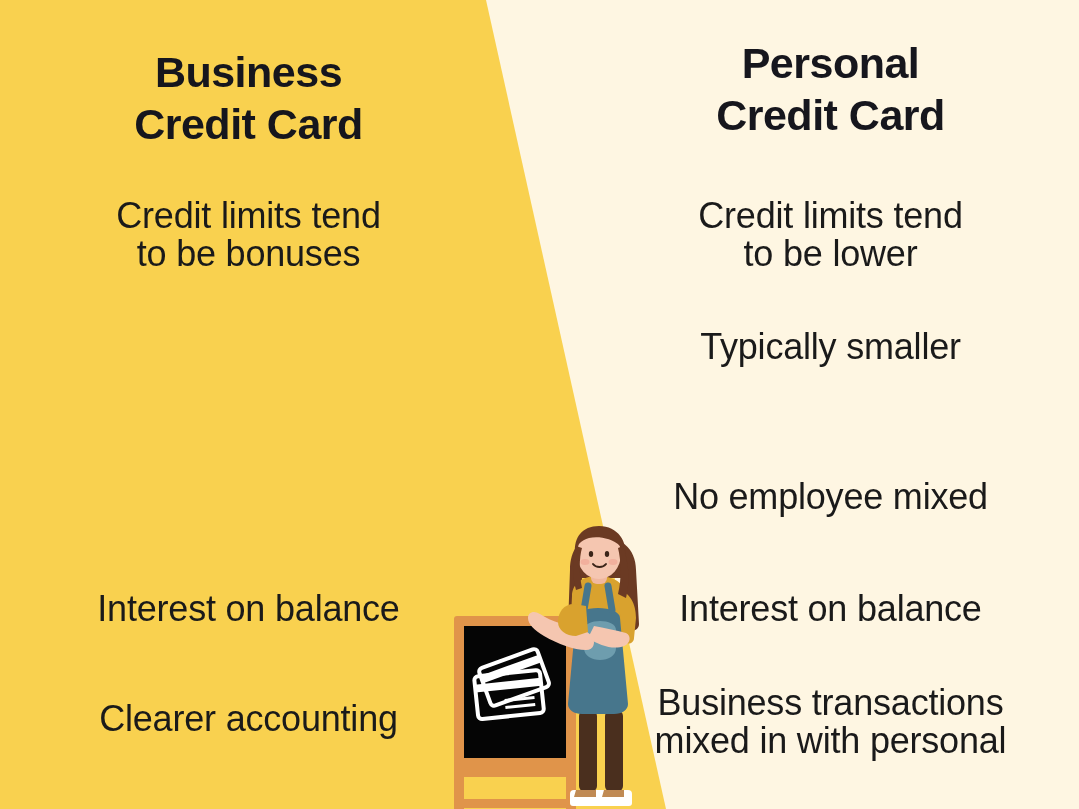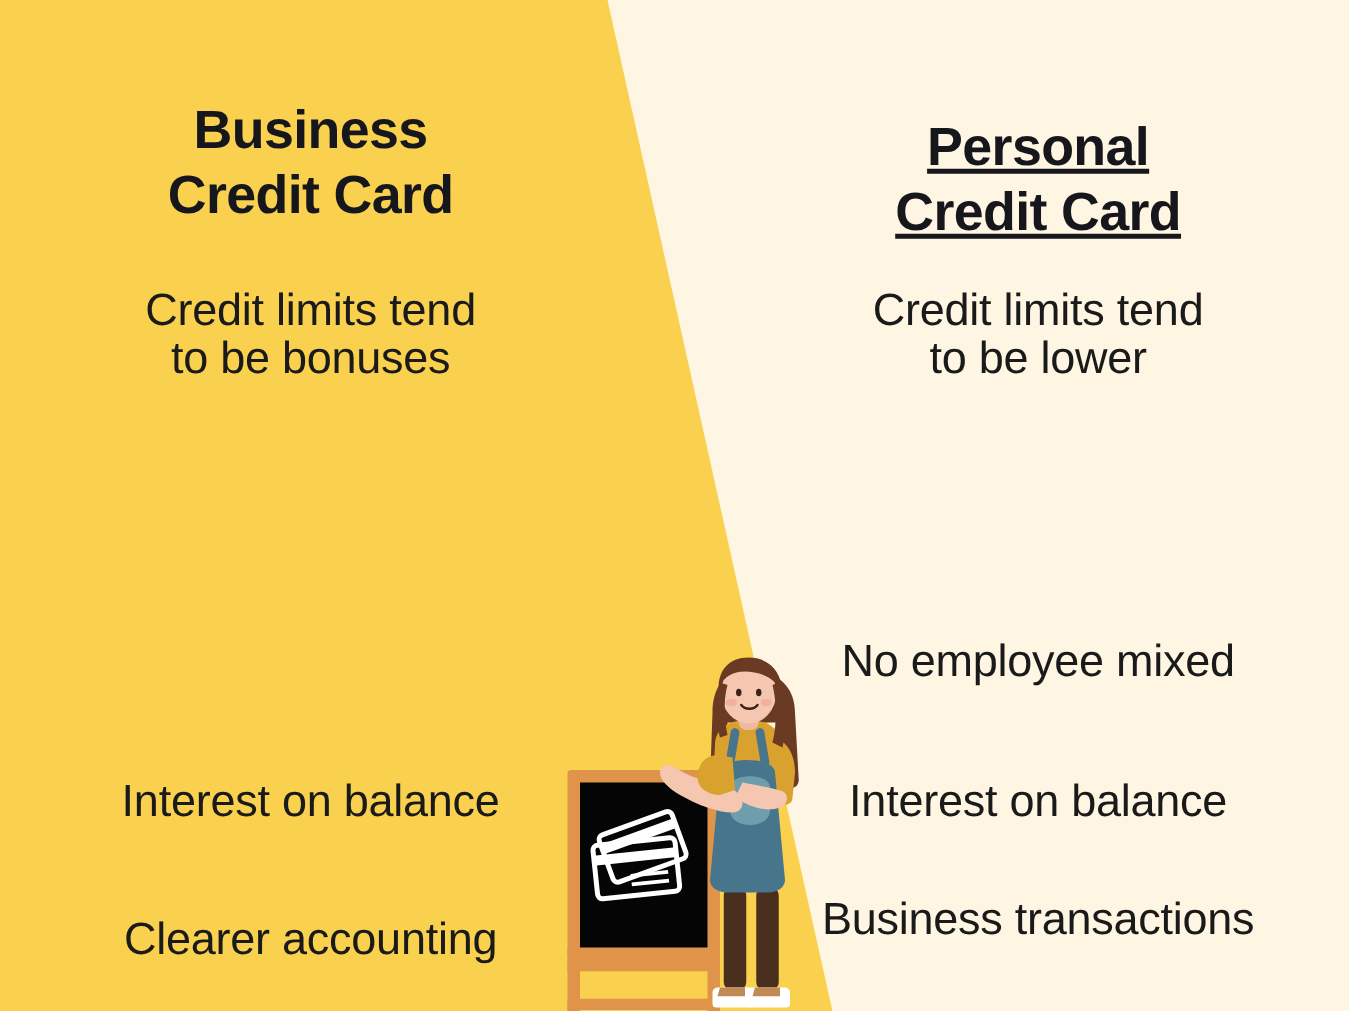--- a/index.html
+++ b/index.html
@@ -30,39 +30,38 @@
     clip-path: polygon(0 0, 486px 0, 666px 809px, 0 809px);
   }
 
   
   .col {
     position: absolute;
     top: 0;
     height: 766px;
     z-index: 3;
     pointer-events: none;
-    margin-top: 32px;
   }
   .col-left  { left: 0px;   width: 497px; }
   .col-right { left: 582px; width: 497px; }
 
   .heading {
     position: absolute;
     left: 0;
     width: 100%;
     text-align: center;
     color: #16161D;
     font-weight: 900;
     font-size: 43px;
     line-height: 52px;
     letter-spacing: -0.5px;
     pointer-events: auto;
   }
   .col-left  .heading { top: 46px; }
-  .col-right .heading { top: 60px; text-decoration: underline; }
+  .col-right .heading { top: 37px; }
 
   .feature {
     position: absolute;
     left: 0;
     width: 100%;
     text-align: center;
     color: #1A1A1A;
     font-weight: 400;
     font-size: 36px;
     line-height: 38px;
@@ -130,32 +129,34 @@
       <div>Personal</div>
       <div>Credit Card</div>
     </div>
 
     <div class="feature row-0">
       <div>Credit limits tend</div>
       <div>to be lower</div>
     </div>
 
     <div class="feature row-1">
+      <div>Typically smaller</div>
     </div>
 
     <div class="feature row-2">
       <div>No employee mixed</div>
     </div>
 
     <div class="feature row-3">
       <div>Interest on balance</div>
     </div>
 
     <div class="feature row-4">
       <div>Business transactions</div>
+      <div>mixed in with personal</div>
     </div>
   </div>
 
   <div class="illustration">
     <svg width="240" height="291" viewBox="0 0 240 291" xmlns="http://www.w3.org/2000/svg">
 
       <g>
 
         <rect x="120" y="100" width="8" height="185" fill="#D9883F"></rect>
 

